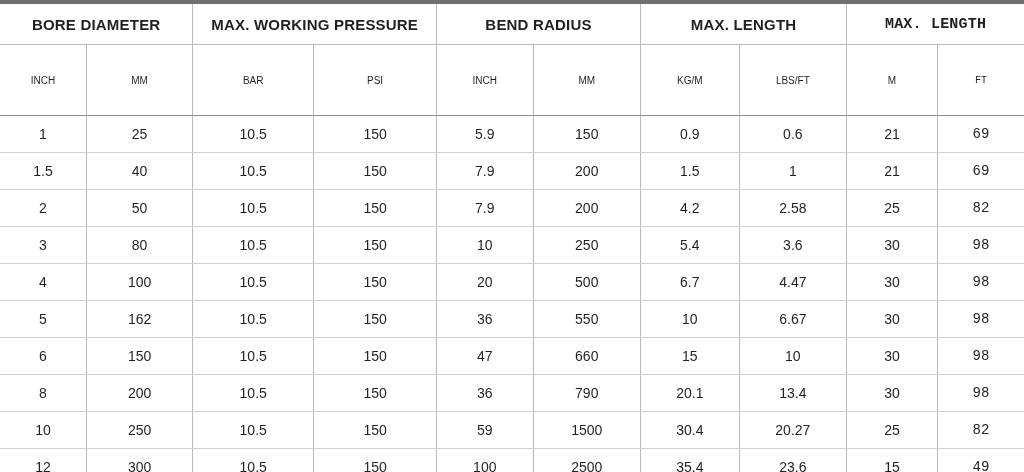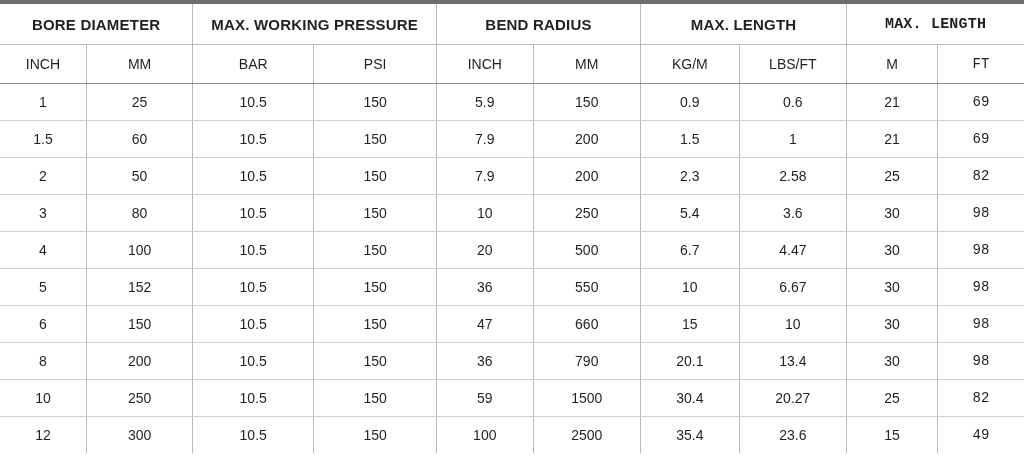--- a/index.html
+++ b/index.html
@@ -45,24 +45,24 @@
   tr.group-row th {
     height: 40px;
     font-size: 15px;
     font-weight: bold;
     letter-spacing: 0.2px;
     border-bottom: 1px solid #b9b9b9;
     padding: 0 2px;
   }
   tr.unit-row th {
     height: 38px;
-    font-size: 14px;
+    font-size: 10px;
     font-weight: normal;
     border-bottom: 1px solid #8d8d8d;
-    padding: 0 2px;
+    padding: 16px 2px;
   }
   tr.data-row td {
     height: 36px;
     font-size: 14px;
     font-weight: normal;
     border-bottom: 1px solid #d0d0d0;
     padding: 0 2px;
   }
   tr.data-row:last-child td {
     border-bottom: none;
@@ -120,38 +120,38 @@
       <td>150</td>
       <td>5.9</td>
       <td>150</td>
       <td>0.9</td>
       <td>0.6</td>
       <td>21</td>
       <td>69</td>
     </tr>
     <tr class="data-row">
       <td>1.5</td>
-      <td>60</td>
+      <td>40</td>
       <td>10.5</td>
       <td>150</td>
       <td>7.9</td>
       <td>200</td>
       <td>1.5</td>
       <td>1</td>
       <td>21</td>
       <td>69</td>
     </tr>
     <tr class="data-row">
       <td>2</td>
       <td>50</td>
       <td>10.5</td>
       <td>150</td>
       <td>7.9</td>
       <td>200</td>
-      <td>2.3</td>
+      <td>4.2</td>
       <td>2.58</td>
       <td>25</td>
       <td>82</td>
     </tr>
     <tr class="data-row">
       <td>3</td>
       <td>80</td>
       <td>10.5</td>
       <td>150</td>
       <td>10</td>
@@ -168,21 +168,21 @@
       <td>150</td>
       <td>20</td>
       <td>500</td>
       <td>6.7</td>
       <td>4.47</td>
       <td>30</td>
       <td>98</td>
     </tr>
     <tr class="data-row">
       <td>5</td>
-      <td>152</td>
+      <td>162</td>
       <td>10.5</td>
       <td>150</td>
       <td>36</td>
       <td>550</td>
       <td>10</td>
       <td>6.67</td>
       <td>30</td>
       <td>98</td>
     </tr>
     <tr class="data-row">

